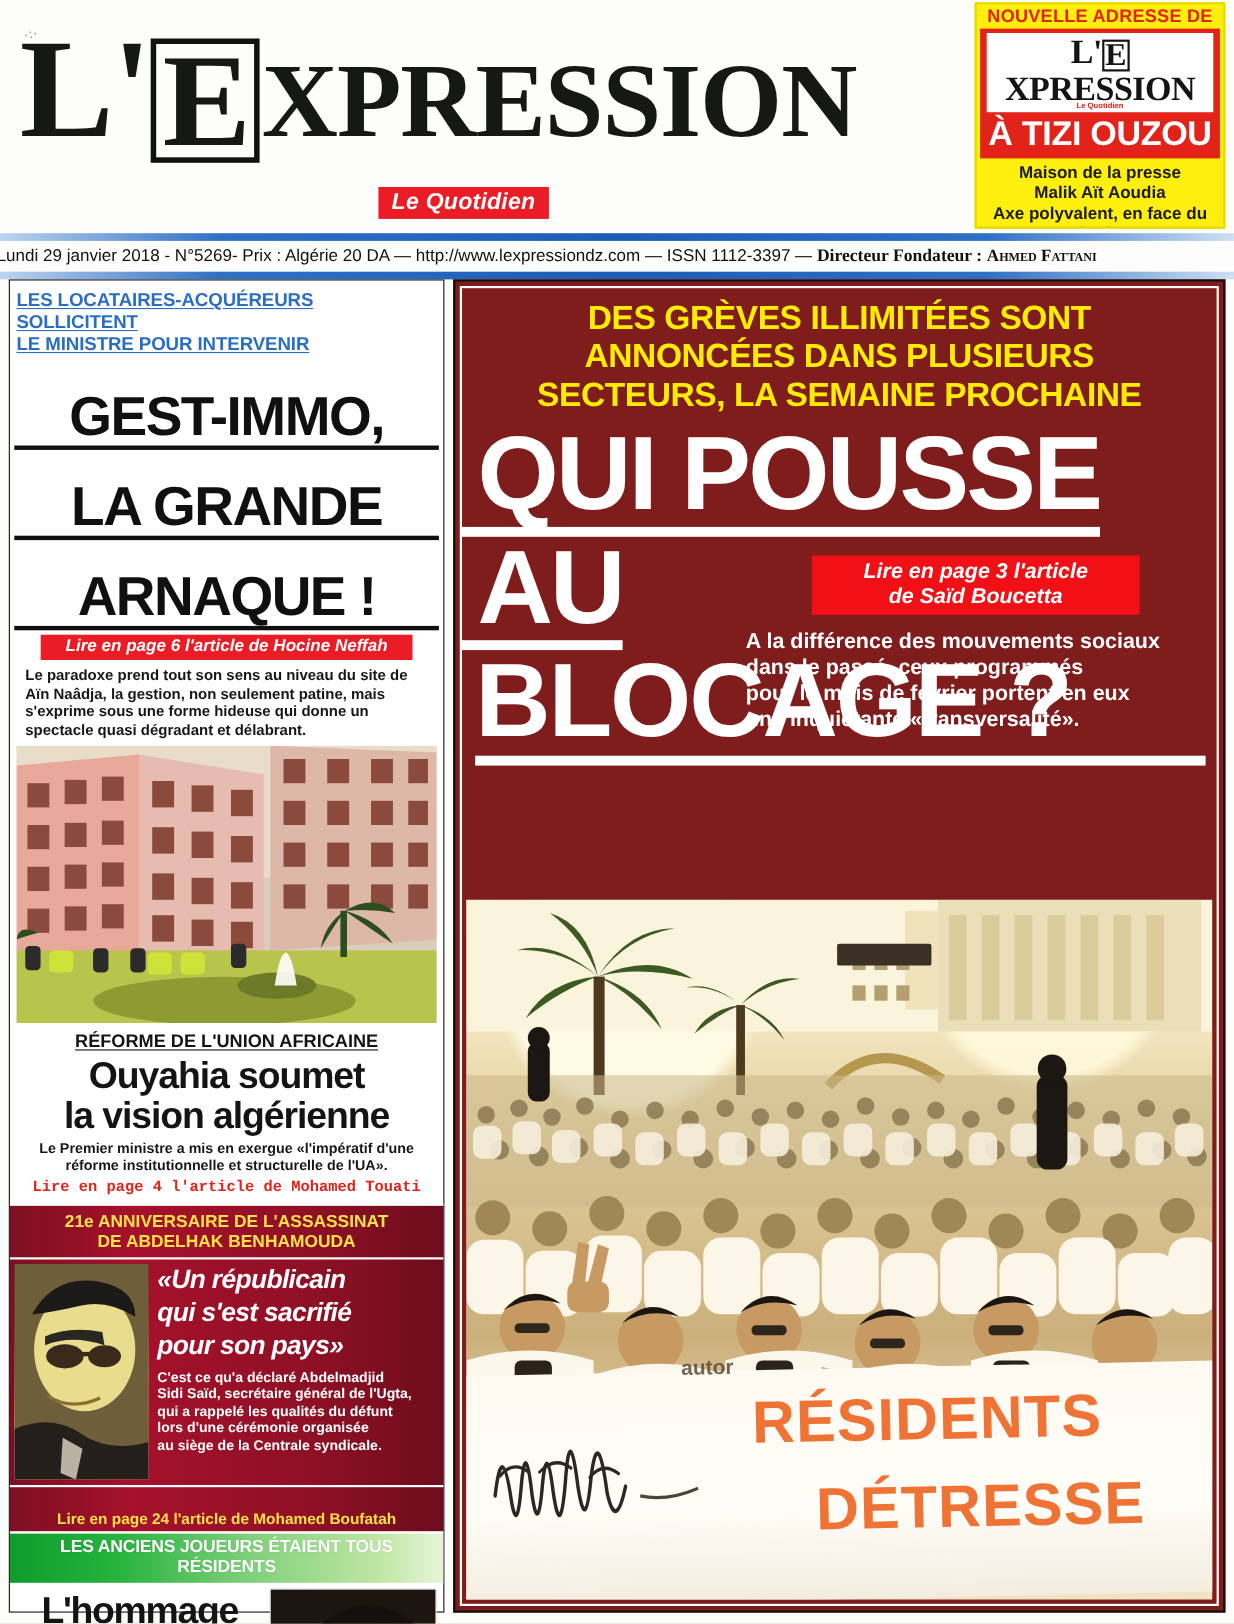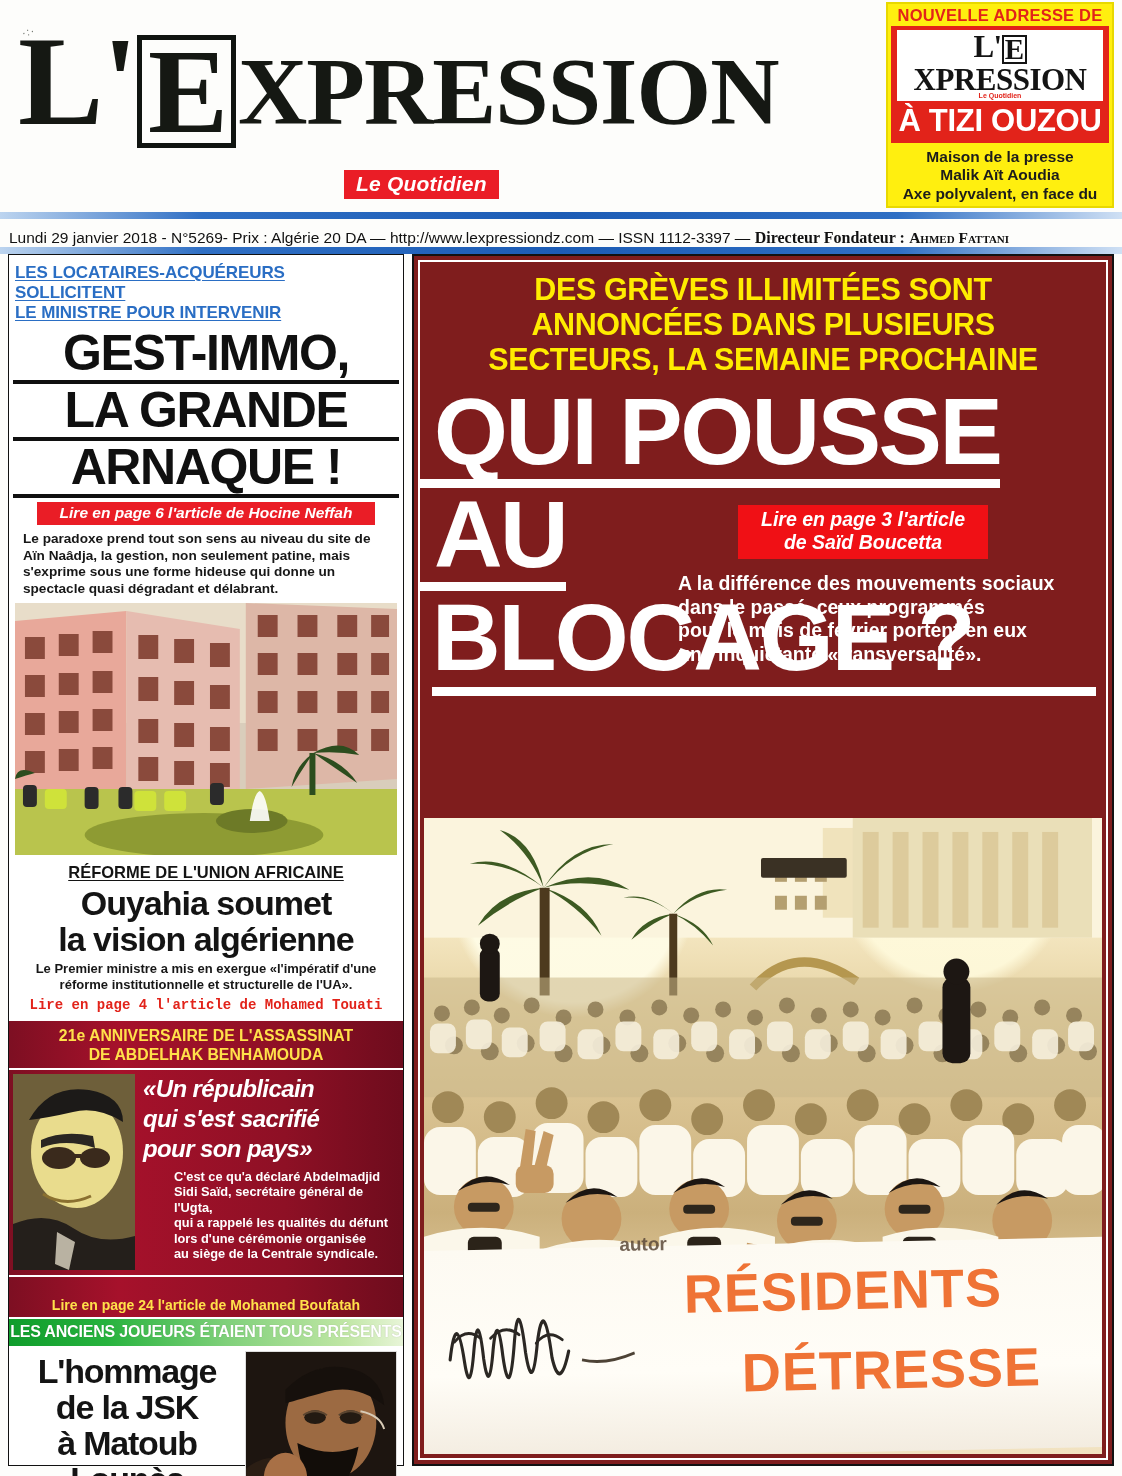--- a/index.html
+++ b/index.html
@@ -86,43 +86,43 @@
     color: #1c1c1c; font-size: 15.5px; line-height: 18.5px; font-weight: bold;
     padding: 5px 4px 0 4px;
   }
 
   
   .rule-grad {
     height: 7px; width: 1122px;
     background: linear-gradient(90deg,#bcd4ef 0%, #2f6fc4 18%, #1c5cb5 50%, #2f6fc4 80%, #cfe0f4 100%);
   }
   .infobar {
-    height: 28px; width: 994px; display: flex; align-items: flex-end;
-    justify-content: center; font-size: 15.5px; color: #111; white-space: nowrap; margin-left: 12px;
+    height: 28px; width: 994px; display: flex; align-items: center;
+    justify-content: center; font-size: 15.5px; color: #111; white-space: nowrap;
   }
   .infobar b { font-family: "Liberation Serif", serif; font-size: 16px; }
   .infobar .sc { font-variant: small-caps; font-family: "Liberation Serif", serif; font-weight: bold; }
 
   
   .content { position: relative; display: flex; width: 1122px; height: 1218px; padding: 0 8px 6px 8px; gap: 8px; }
   .col-left { width: 396px; position: relative; background:#fff; border:1px solid #111; }
   .col-right { flex: 1; position: relative; }
 
   
   .kicker-blue {
     color: #2a6ec4; font-weight: bold; font-size: 17px; line-height: 20px;
     text-align: left; text-decoration: underline; text-underline-offset: 2px;
     padding: 8px 6px 2px 6px; letter-spacing: -.1px;
   }
   .lead-head {
     text-align: center; color: #101010; font-weight: bold;
     font-size: 50px; line-height: 52px; letter-spacing: -1.4px;
     padding: 2px 4px 0 4px;
   }
-  .lead-head .ln { display: block; border-bottom: 4px solid #101010; padding-bottom: 1px; }
+  .lead-head .ln { display: block; border-bottom: 4px solid #101010; padding-bottom: 1px; margin-top: 25px; }
   .lead-head .ln.last { border-bottom: 4px solid #101010; }
   .redstrip {
     background: #ea1d26; color: #ffffff; font-weight: bold; font-style: italic;
     font-size: 15.5px; text-align: center; margin: 4px 28px 0 28px; padding: 2px 0 3px 0;
   }
   .deck {
     font-size: 13.6px; line-height: 16.5px; font-weight: bold; color: #171717;
     padding: 6px 10px 6px 14px;
   }
   .photo-bldg {
@@ -166,21 +166,20 @@
     position: relative; overflow: hidden;
   }
   .maroon-right { flex: 1; padding-left: 8px; }
   .maroon-quote {
     color: #ffffff; font-weight: bold; font-style: italic;
     font-size: 24px; line-height: 30px; letter-spacing: -.6px;
   }
   .maroon-text {
     color: #ffffff; font-size: 12.8px; line-height: 15.4px; font-weight: bold;
     padding-top: 5px;
-    margin-left: 31px;
   }
   .maroon-lire {
     color: #ffe14a; font-weight: bold; font-size: 14px; text-align: center;
     border-top: 2px solid #fff; margin-top: 5px; padding: 20px 0 4px 0;
   }
 
   
   .green-strip {
     background: linear-gradient(90deg,#0f9c2b 0%, #27b33e 25%, #7fd07a 55%, #bfe6a4 85%, #e8f5d8 100%);
     color: #ffffff; font-weight: bold; font-size: 16px; text-align: center;
@@ -220,21 +219,21 @@
   .mega-l2 {
     font-size: 95px; line-height: 92px; padding: 0 0 0 14px;
     display: inline-block; border-bottom: 9px solid #ffffff; padding-bottom: 2px;
   }
   .mega-l3 {
     font-size: 95px; line-height: 92px; padding: 0 0 0 12px;
     display: block; letter-spacing: -2px;
   }
   .mega-rule { height: 9px; background: #ffffff; margin: 4px 10px 0 12px; }
   .red-lire {
-    position: absolute; left: 318px; top: 243px; width: 250px;
+    position: absolute; left: 318px; top: 243px; width: 298px;
     background: #f01015; color: #ffffff; font-weight: bold; font-style: italic;
     font-size: 19.5px; line-height: 23px; text-align: center; padding: 3px 4px 5px 4px;
     z-index: 5;
   }
   .blk-deck {
     position: absolute; left: 258px; top: 310px; width: 420px;
     color: #ffffff; font-weight: bold; font-size: 19.5px; line-height: 23.5px;
     z-index: 5;
   }
   .crowd-photo {
@@ -456,21 +455,21 @@
               <div>qui a rappelé les qualités du défunt</div>
               <div>lors d'une cérémonie organisée</div>
               <div>au siège de la Centrale syndicale.</div>
             </div>
           </div>
         </div>
         <div class="maroon-lire">Lire en page 24 l'article de Mohamed Boufatah</div>
       </div>
 
       <div>
-        <div class="green-strip">LES ANCIENS JOUEURS ÉTAIENT TOUS PRÉSENTS</div>
+        <div class="green-strip">LES ANCIENS JOUEURS ÉTAIENT TOUS RÉSIDENTS</div>
         <div class="jsk-body">
           <div class="jsk-left">
             <div class="jsk-head">
               <div>L'hommage</div>
               <div>de la JSK</div>
               <div>à Matoub</div>
               <div>Lounès</div>
             </div>
           </div>
           <div class="jsk-photo">

